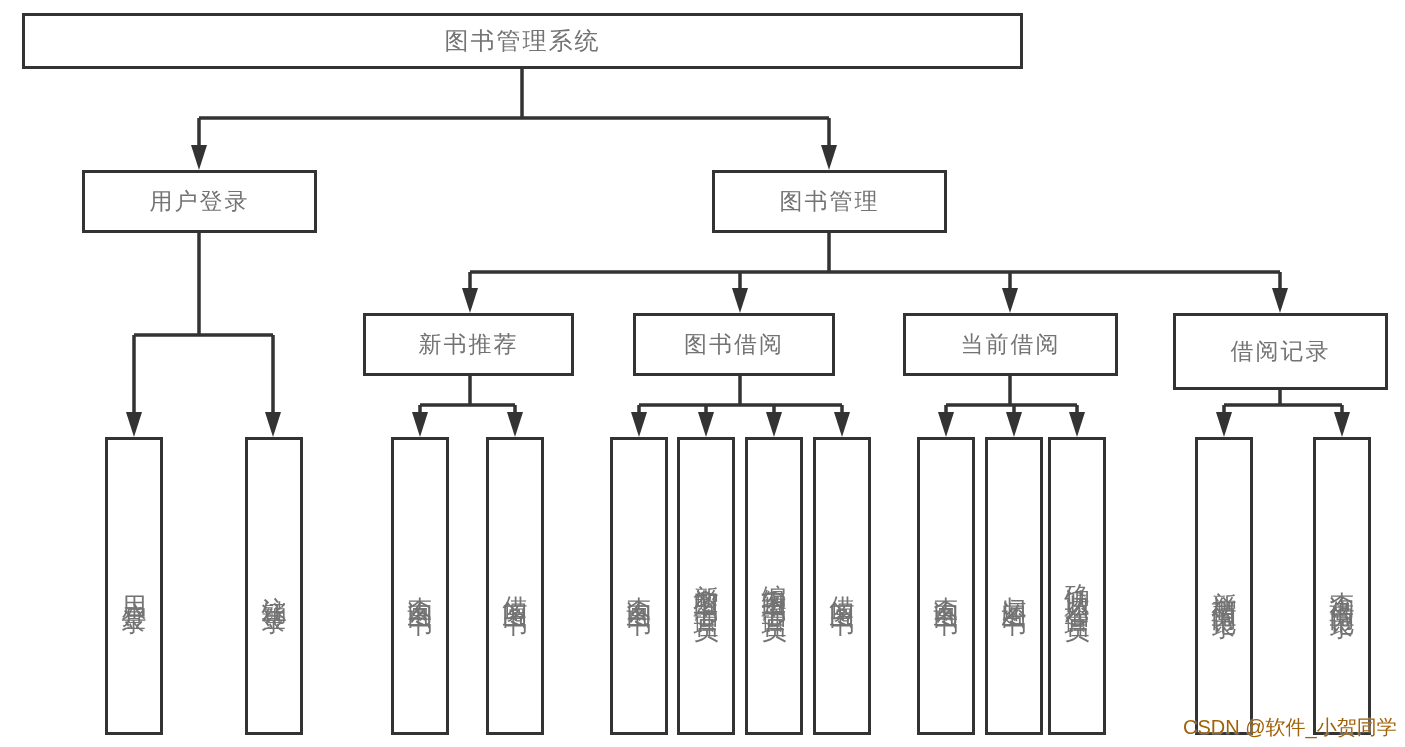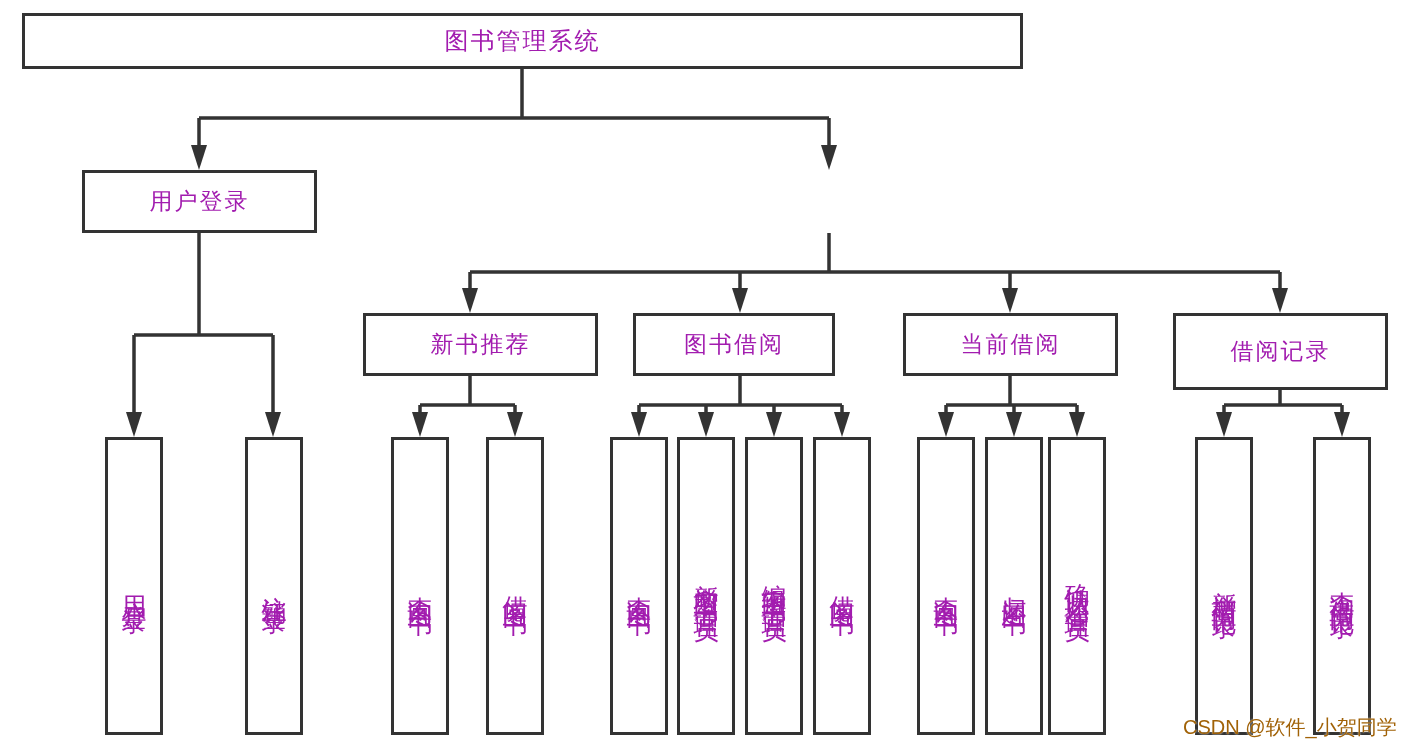--- a/index.html
+++ b/index.html
@@ -14,21 +14,21 @@
   .connectors {
     position: absolute;
     left: 0; top: 0;
     width: 1405px; height: 747px;
   }
   .node {
     position: absolute;
     box-sizing: border-box;
     background: #ffffff;
     border: 3px solid #333333;
-    color: #a21caf;
+    color: #737373;
     display: flex;
     align-items: center;
     justify-content: center;
   }
   .hbox span {
     font-size: 23px;
     letter-spacing: 2px;
     white-space: nowrap;
   }
   .root-box span { font-size: 24px; }
@@ -105,22 +105,25 @@
     </g>
   </svg>
 
   <div class="node hbox root-box" style="left:22px; top:13px; width:1001px; height:56px;">
     <span>图书管理系统</span>
   </div>
 
   <div class="node hbox" style="left:82px; top:170px; width:235px; height:63px;">
     <span>用户登录</span>
   </div>
+  <div class="node hbox" style="left:712px; top:170px; width:235px; height:63px;">
+    <span>图书管理</span>
+  </div>
 
-  <div class="node hbox" style="left:363px; top:313px; width:235px; height:63px;">
+  <div class="node hbox" style="left:363px; top:313px; width:211px; height:63px;">
     <span>新书推荐</span>
   </div>
   <div class="node hbox" style="left:633px; top:313px; width:202px; height:63px;">
     <span>图书借阅</span>
   </div>
   <div class="node hbox" style="left:903px; top:313px; width:215px; height:63px;">
     <span>当前借阅</span>
   </div>
   <div class="node hbox" style="left:1173px; top:313px; width:215px; height:77px;">
     <span>借阅记录</span>

